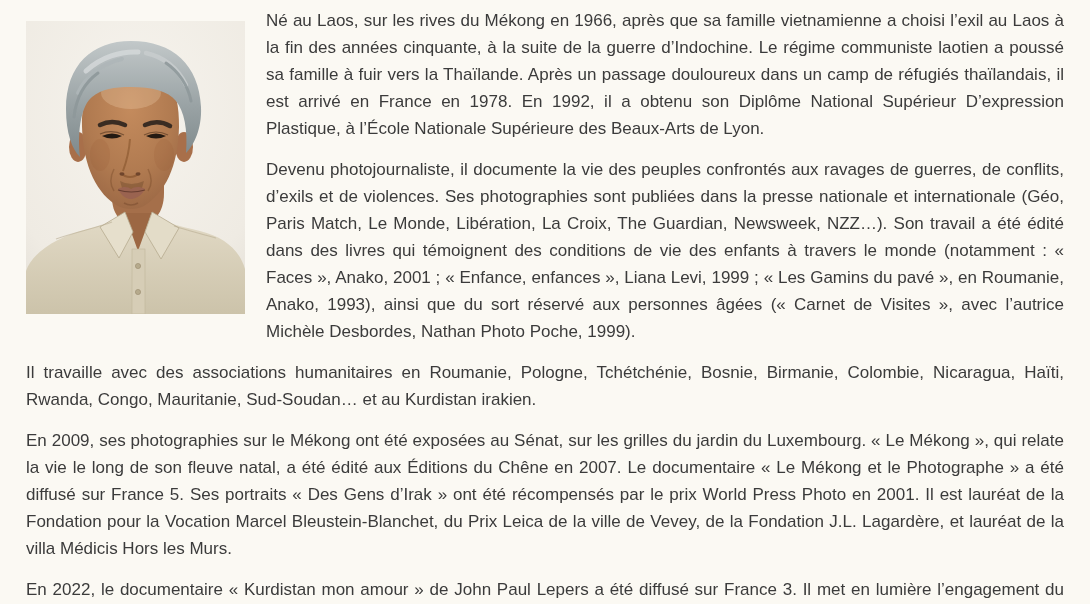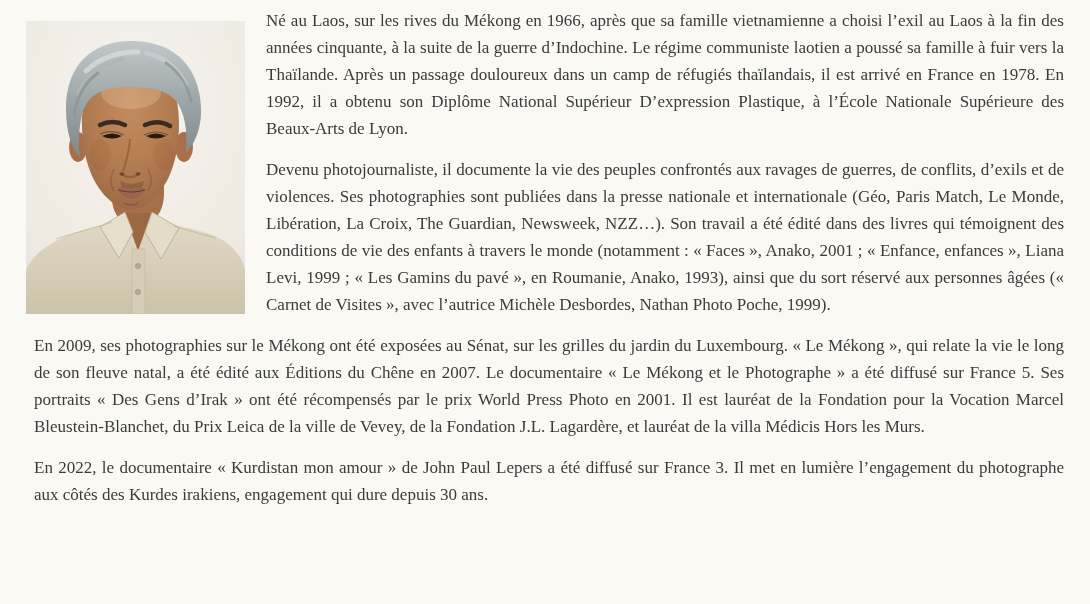--- a/index.html
+++ b/index.html
@@ -26,23 +26,22 @@
     height: 293px;
     margin: 14px 21px 8px 4px;
     overflow: hidden;
   }
   .portrait svg {
     display: block;
     width: 100%;
     height: 100%;
   }
   p.para {
-    margin: 0 0 14px 12px;
+    margin: 0 0 14px 4px;
     text-align: justify;
-    font-family: Liberation Serif, serif;
   }
 </style>
 </head>
 <body>
 
 <div class="page">
 
   <figure class="portrait">
     <svg viewBox="0 0 219 293" xmlns="http://www.w3.org/2000/svg">
       <defs>
@@ -122,16 +121,17 @@
         <path d="M52,72 C60,54 78,42 96,38" fill="none" stroke="#aeb6b8" stroke-width="4" stroke-linecap="round" opacity="0.9"></path>
         <path d="M120,32 C138,36 152,48 160,64" fill="none" stroke="#c8cdce" stroke-width="4.5" stroke-linecap="round" opacity="0.85"></path>
         <path d="M48,96 C50,78 58,62 72,52" fill="none" stroke="#8e989a" stroke-width="3" stroke-linecap="round" opacity="0.9"></path>
         <path d="M165,80 C162,64 152,50 140,42" fill="none" stroke="#8e989a" stroke-width="3" stroke-linecap="round" opacity="0.9"></path>
       </g>
     </svg>
   </figure>
 
   <p class="para">Né au Laos, sur les rives du Mékong en 1966, après que sa famille vietnamienne a choisi l’exil au Laos à la fin des années cinquante, à la suite de la guerre d’Indochine. Le régime communiste laotien a poussé sa famille à fuir vers la Thaïlande. Après un passage douloureux dans un camp de réfugiés thaïlandais, il est arrivé en France en 1978. En 1992, il a obtenu son Diplôme National Supérieur D’expression Plastique, à l’École Nationale Supérieure des Beaux-Arts de Lyon.</p>
   <p class="para">Devenu photojournaliste, il documente la vie des peuples confrontés aux ravages de guerres, de conflits, d’exils et de violences. Ses photographies sont publiées dans la presse nationale et internationale (Géo, Paris Match, Le Monde, Libération, La Croix, The Guardian, Newsweek, NZZ…). Son travail a été édité dans des livres qui témoignent des conditions de vie des enfants à travers le monde (notamment : « Faces », Anako, 2001 ; « Enfance, enfances », Liana Levi, 1999 ; « Les Gamins du pavé », en Roumanie, Anako, 1993), ainsi que du sort réservé aux personnes âgées (« Carnet de Visites », avec l’autrice Michèle Desbordes, Nathan Photo Poche, 1999).</p>
+  <p class="para">Il travaille avec des associations humanitaires en Roumanie, Pologne, Tchétchénie, Bosnie, Birmanie, Colombie, Nicaragua, Haïti, Rwanda, Congo, Mauritanie, Sud-Soudan… et au Kurdistan irakien.</p>
   <p class="para">En 2009, ses photographies sur le Mékong ont été exposées au Sénat, sur les grilles du jardin du Luxembourg. « Le Mékong », qui relate la vie le long de son fleuve natal, a été édité aux Éditions du Chêne en 2007. Le documentaire « Le Mékong et le Photographe » a été diffusé sur France 5. Ses portraits « Des Gens d’Irak » ont été récompensés par le prix World Press Photo en 2001. Il est lauréat de la Fondation pour la Vocation Marcel Bleustein-Blanchet, du Prix Leica de la ville de Vevey, de la Fondation J.L. Lagardère, et lauréat de la villa Médicis Hors les Murs.</p>
   <p class="para">En 2022, le documentaire « Kurdistan mon amour » de John Paul Lepers a été diffusé sur France 3. Il met en lumière l’engagement du photographe aux côtés des Kurdes irakiens, engagement qui dure depuis 30 ans.</p>
 
 </div>
 
 </body></html>

